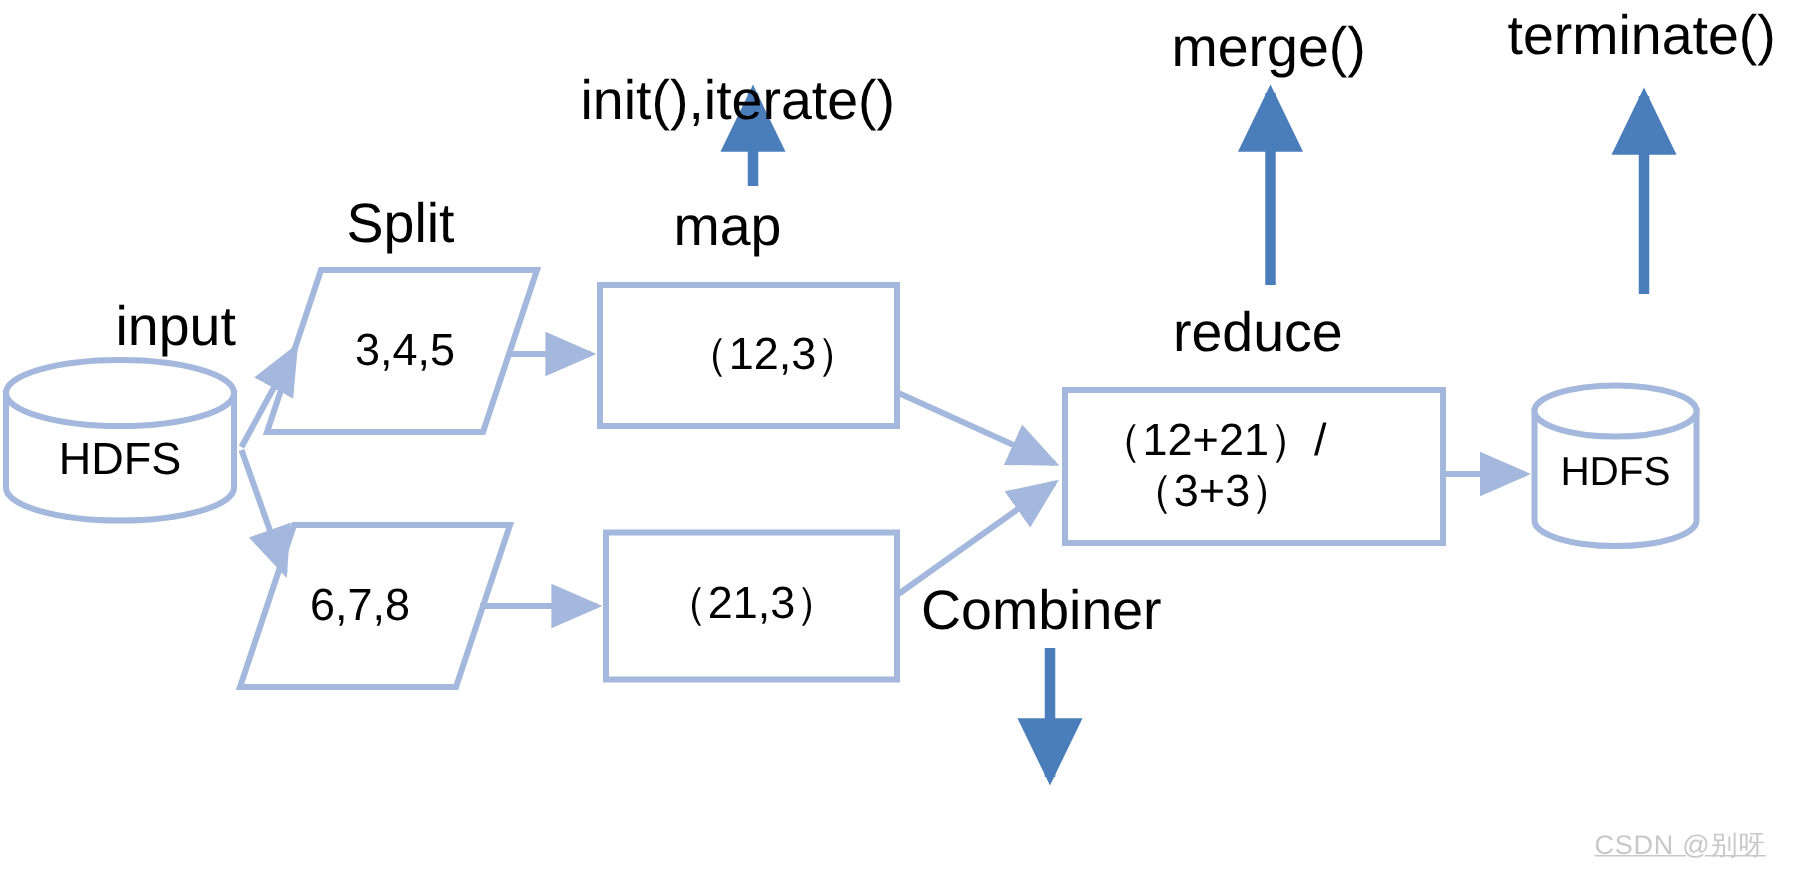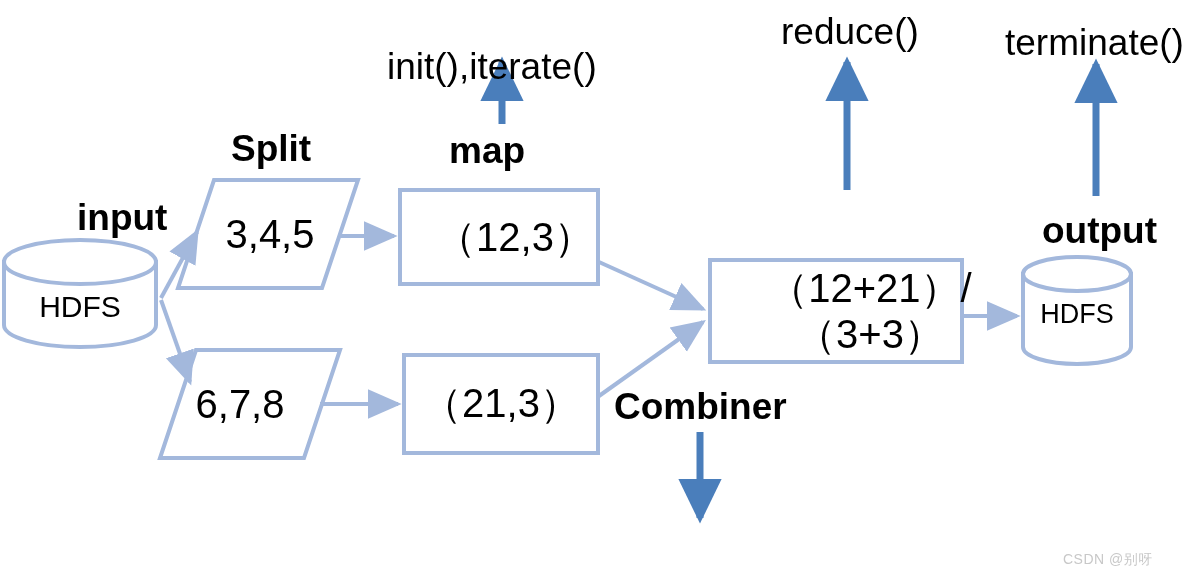--- a/index.html
+++ b/index.html
@@ -23,40 +23,41 @@
     width: 1202px;
     height: 580px;
   }
   .lbl {
     position: absolute;
     white-space: nowrap;
     color: #000000;
     line-height: 1;
   }
   
-  .lbl-xl { font-size: 37px; font-weight: bold; }
+  .lbl-xl { font-size: 37px; }
   .lbl-lg { font-size: 34px; }
   
   .shape-text {
     position: absolute;
     display: flex;
     align-items: center;
     justify-content: center;
     text-align: center;
     color: #000000;
-    font-size: 40px;
+    font-size: 30px;
     line-height: 1.15;
   }
   .shape-text.cyl { font-size: 30px; }
   .watermark {
     position: absolute;
-    font-size: 14px;
+    font-size: 18px;
     color: #c8c8c8;
     white-space: nowrap;
     letter-spacing: 0.5px;
+    text-decoration: underline;
   }
 </style>
 </head>
 <body>
 
 <div id="canvas">
 
   <svg class="svg-layer" viewBox="0 0 1202 580" xmlns="http://www.w3.org/2000/svg">
     <defs>
       <marker id="connArrow" markerWidth="9" markerHeight="9" refX="7.6" refY="4.5" orient="auto" markerUnits="strokeWidth">
@@ -111,39 +112,39 @@
   </svg>
 
   <div class="lbl lbl-xl" style="left:33px; top:199px;margin-left:44px;">input</div>
 
   <div class="lbl lbl-xl" style="left:231px; top:130px;">Split</div>
 
   <div class="lbl lbl-xl" style="left:449px; top:132px;">map</div>
 
   <div class="lbl lbl-xl" style="left:614px; top:388px;">Combiner</div>
 
+  <div class="lbl lbl-xl" style="left:782px; top:203px;">reduce</div>
 
-  <div class="lbl lbl-xl" style="left:1042px; top:212px;">output</div>
 
   <div class="lbl lbl-lg" style="left:387px; top:13px; font-size:37px;margin-top:35px;">init(),iterate()</div>
 
-  <div class="lbl lbl-lg" style="left:781px; top:13px; font-size:37px;">reduce()</div>
+  <div class="lbl lbl-lg" style="left:781px; top:13px; font-size:37px;">merge()</div>
 
-  <div class="lbl lbl-lg" style="left:1005px; top:24px; font-size:37px;">terminate()</div>
+  <div class="lbl lbl-lg" style="left:1005px; top:5px; font-size:37px;">terminate()</div>
 
 
   <div class="shape-text cyl" style="left:4px; top:272px; width:152px; height:70px;">HDFS</div>
 
   <div class="shape-text" style="left:190px; top:200px; width:160px; height:68px;">3,4,5</div>
 
   <div class="shape-text" style="left:160px; top:370px; width:160px; height:68px;">6,7,8</div>
 
   <div class="shape-text" style="left:416px; top:190px; width:198px; height:94px;">（12,3）</div>
 
   <div class="shape-text" style="left:404px; top:354px; width:194px; height:98px;">（21,3）</div>
 
-  <div class="shape-text" style="left:756px; top:260px; width:228px; height:102px;">（12+21）/（3+3）</div>
+  <div class="shape-text" style="left:694px; top:260px; width:228px; height:102px;">（12+21）/（3+3）</div>
 
   <div class="shape-text cyl" style="left:1023px; top:284px; width:108px; height:62px; font-size:27px;">HDFS</div>
 
   <div class="watermark" style="left:1063px; top:551px;">CSDN @别呀</div>
 
 </div>
 
 </body></html>

